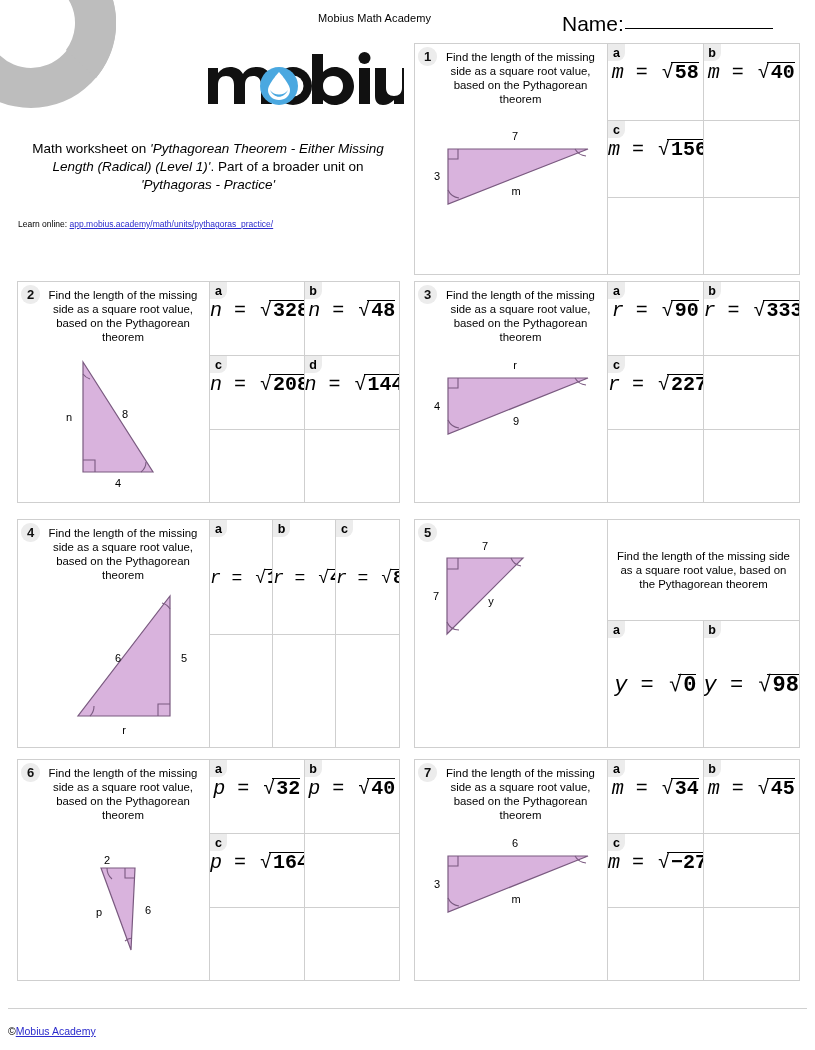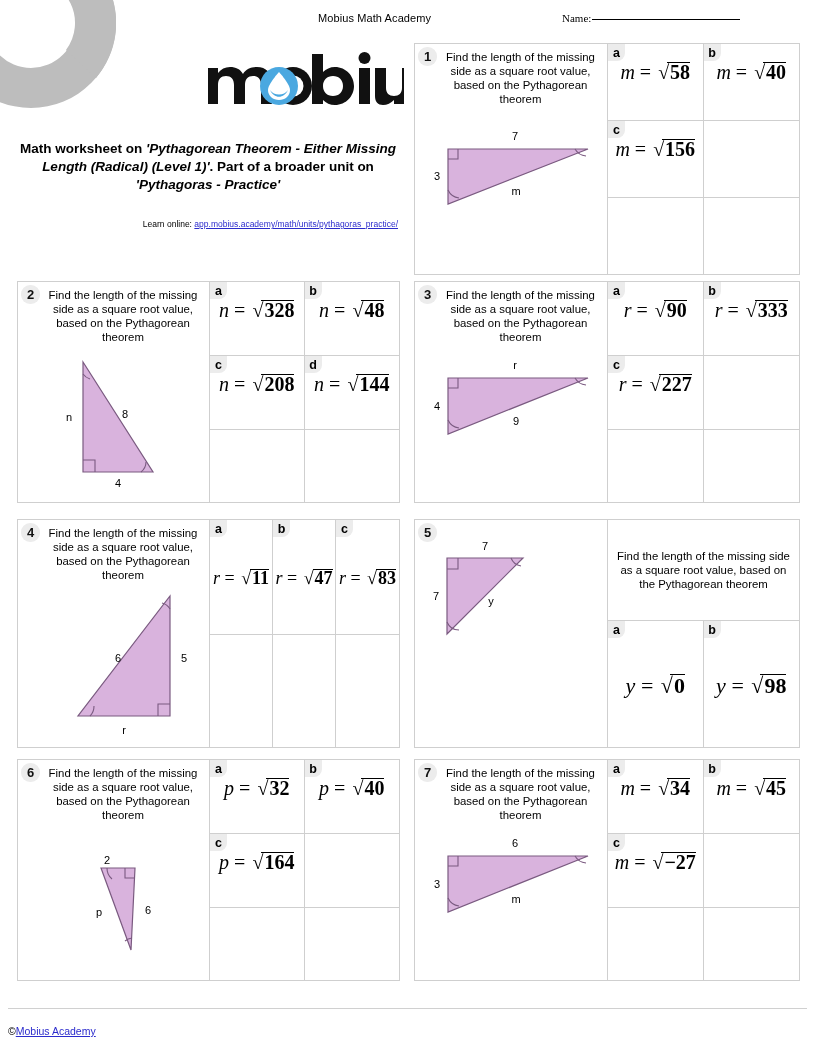--- a/index.html
+++ b/index.html
@@ -17,40 +17,40 @@
   .deco { position: absolute; left: -54px; top: -62px; width: 170px; height: 170px; overflow: hidden; }
   .deco svg { display:block; }
 
   
   .hdr-title {
     position: absolute; left: 318px; top: 12px;
     font-size: 11px; letter-spacing: .1px; white-space: nowrap;
   }
   .hdr-name {
     position: absolute; left: 562px; top: 12px;
-    font-size: 11px; white-space: nowrap; font-family: Liberation Serif, serif;
+    font-size: 21px; white-space: nowrap;
   }
   .hdr-name .rule {
     display: inline-block; width: 148px; border-bottom: 1.6px solid #000;
     vertical-align: 2px; margin-left: 1px;
   }
 
   
   .logo { position: absolute; left: 204px; top: 52px; width: 200px; height: 56px; }
   .logo svg { display: block; }
 
   
   .intro {
     position: absolute; left: 18px; top: 140px; width: 380px;
-    text-align: center; font-size: 13.5px; line-height: 1.35; font-weight: bold;
+    text-align: center; font-size: 13.5px; line-height: 1.35;
   }
   .intro i { font-style: italic; }
   .learn {
     position: absolute; left: 18px; top: 219px; width: 380px;
-    text-align: right; font-size: 8.5px;
+    text-align: left; font-size: 8.5px;
   }
   .learn a { color: #2b2bcc; text-decoration: underline; }
 
   
   .qbox {
     position: absolute;
     border: 1px solid #cfcfcf;
     background: #fff;
     display: flex;
   }
@@ -87,21 +87,21 @@
   .lbl {
     position: absolute; left: 0px; top: 0px;
     min-width: 17px; height: 17px; padding: 0 3px;
     background: #ececec; border-radius: 0 0 8px 0;
     font-size: 12.5px; font-weight: bold;
     display: flex; align-items: center; justify-content: center;
   }
   .ans {
     position: absolute; left: 0; right: 0; top: 17px;
     text-align: center;
-    font-family: Liberation Serif, serif;
+    font-family: Liberation Mono, monospace;
     font-size: 20px; white-space: nowrap;
   }
   .ans .var { font-style: italic; }
   .ans .rad { position: relative; display: inline-block; padding-left: 2px; }
   .ans .rad .bar {
     position: absolute; left: 11px; right: 0px; top: 1px;
     border-top: 1.6px solid #000;
   }
   .ans .radnum { font-weight: bold; padding-left: 1px; }
 

